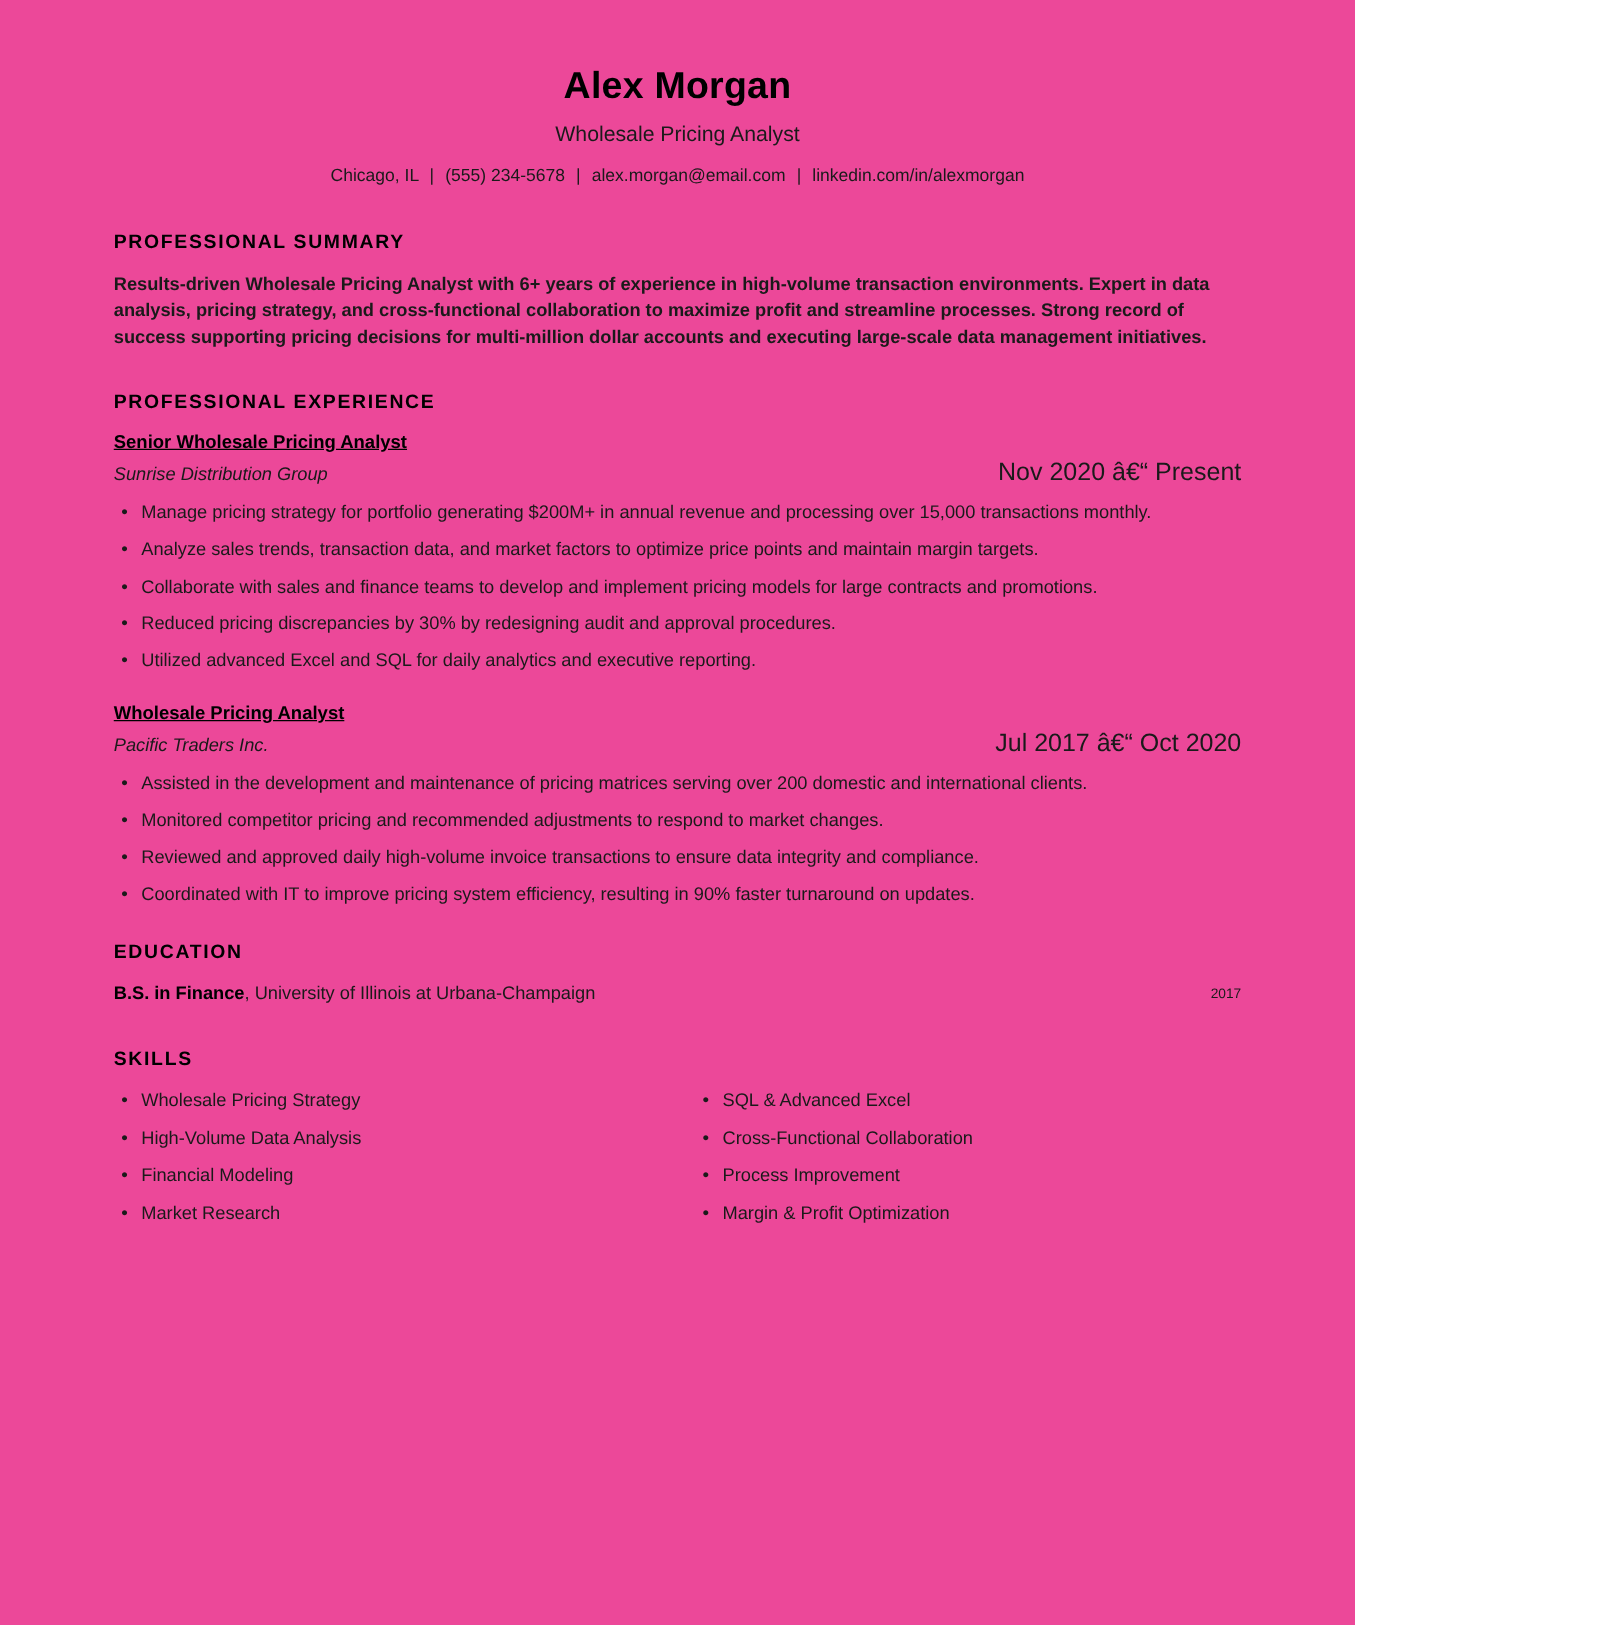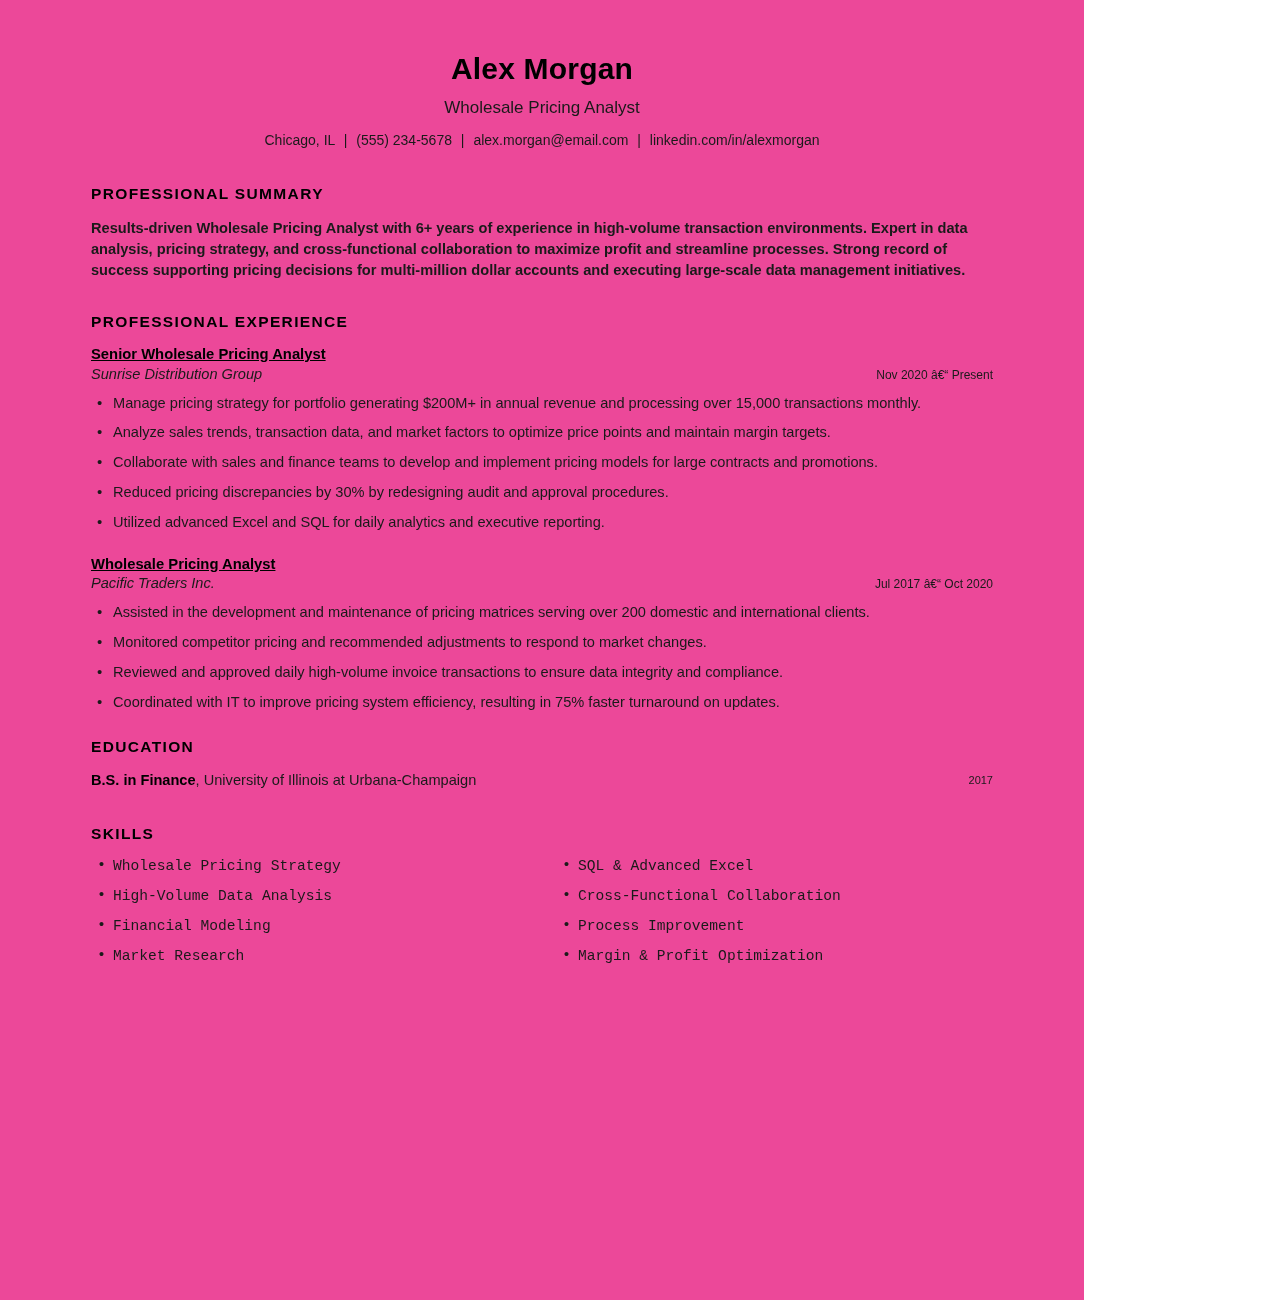--- a/index.html
+++ b/index.html
@@ -102,21 +102,21 @@
     margin: 0 0 9px 0;
     gap: 32px;
   }
   .job-company {
     font-size: 14.6px;
     font-style: italic;
     color: #1a1a1a;
     line-height: 1.35;
   }
   .job-dates {
-    font-size: 12px;
+    font-size: 20px;
     color: #1a1a1a;
     line-height: 1.35;
     white-space: nowrap;
   }
 
   ul.bullets {
     list-style: none;
     margin: 0;
     padding: 0;
   }
@@ -156,21 +156,20 @@
   .education-year {
     font-size: 11px;
     color: #1a1a1a;
     line-height: 1.35;
     white-space: nowrap;
   }
 
   
   .skills-columns {
     display: flex;
-    font-family: Liberation Mono, monospace;
   }
   .skills-col {
     width: 50%;
     box-sizing: border-box;
   }
   .skills-col-right { padding-left: 14px; }
   ul.skills-list {
     list-style: none;
     margin: 0;
     padding: 0;
@@ -239,21 +238,21 @@
       <div class="job">
         <div class="job-position">Wholesale Pricing Analyst</div>
         <div class="job-meta">
           <span class="job-company">Pacific Traders Inc.</span>
           <span class="job-dates">Jul 2017 â€“ Oct 2020</span>
         </div>
         <ul class="bullets">
           <li>Assisted in the development and maintenance of pricing matrices serving over 200 domestic and international clients.</li>
           <li>Monitored competitor pricing and recommended adjustments to respond to market changes.</li>
           <li>Reviewed and approved daily high-volume invoice transactions to ensure data integrity and compliance.</li>
-          <li>Coordinated with IT to improve pricing system efficiency, resulting in 75% faster turnaround on updates.</li>
+          <li>Coordinated with IT to improve pricing system efficiency, resulting in 90% faster turnaround on updates.</li>
         </ul>
       </div>
     </div>
 
     <div class="section section-education">
       <h2 class="section-title">EDUCATION</h2>
       <div class="education-row">
         <div class="education-detail"><span class="education-degree">B.S. in Finance</span><span>, University of Illinois at Urbana-Champaign</span></div>
         <div class="education-year">2017</div>
       </div>

